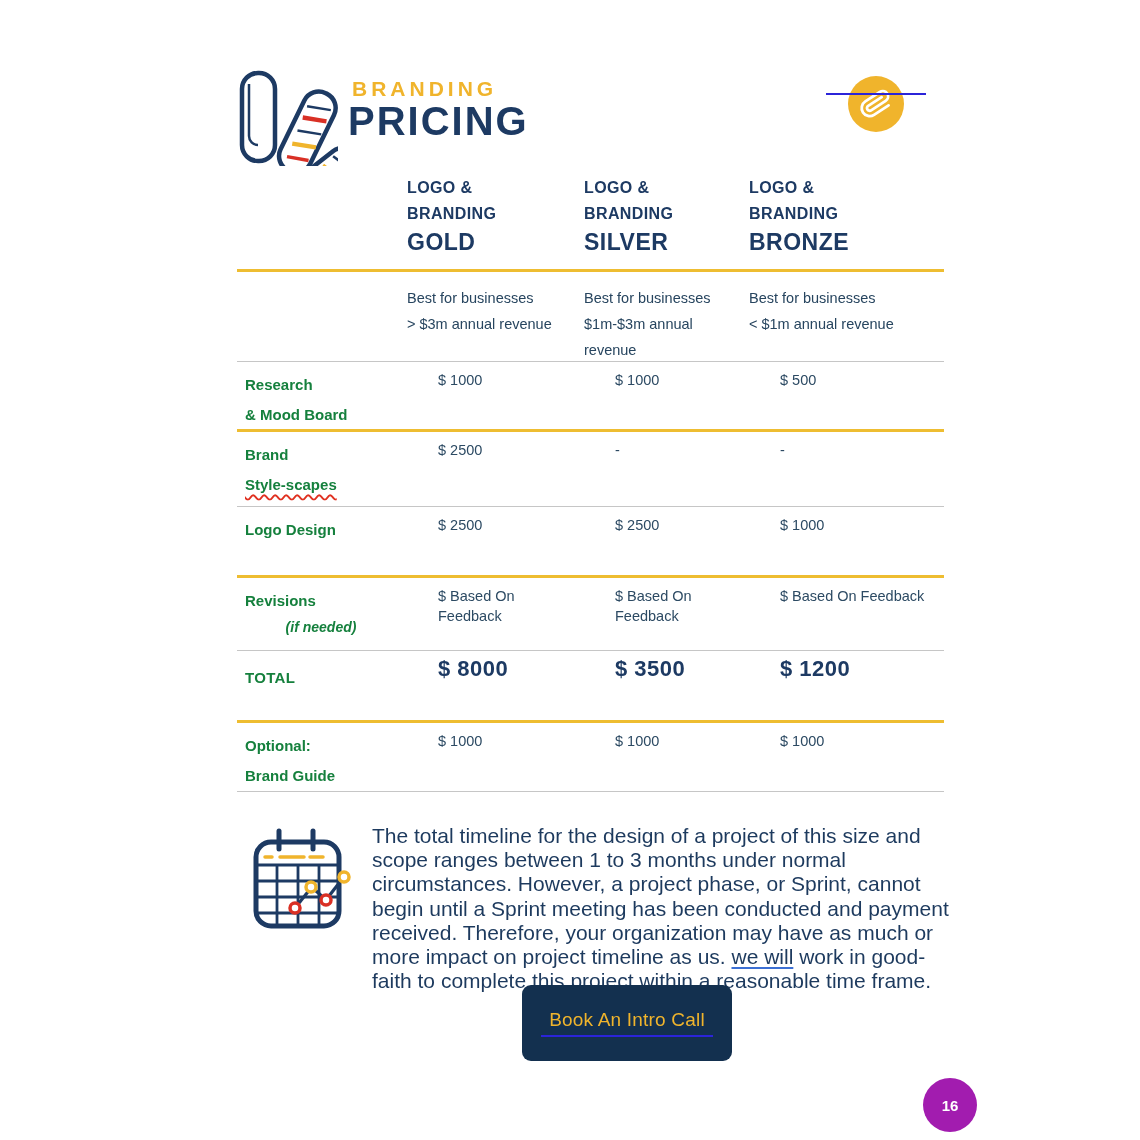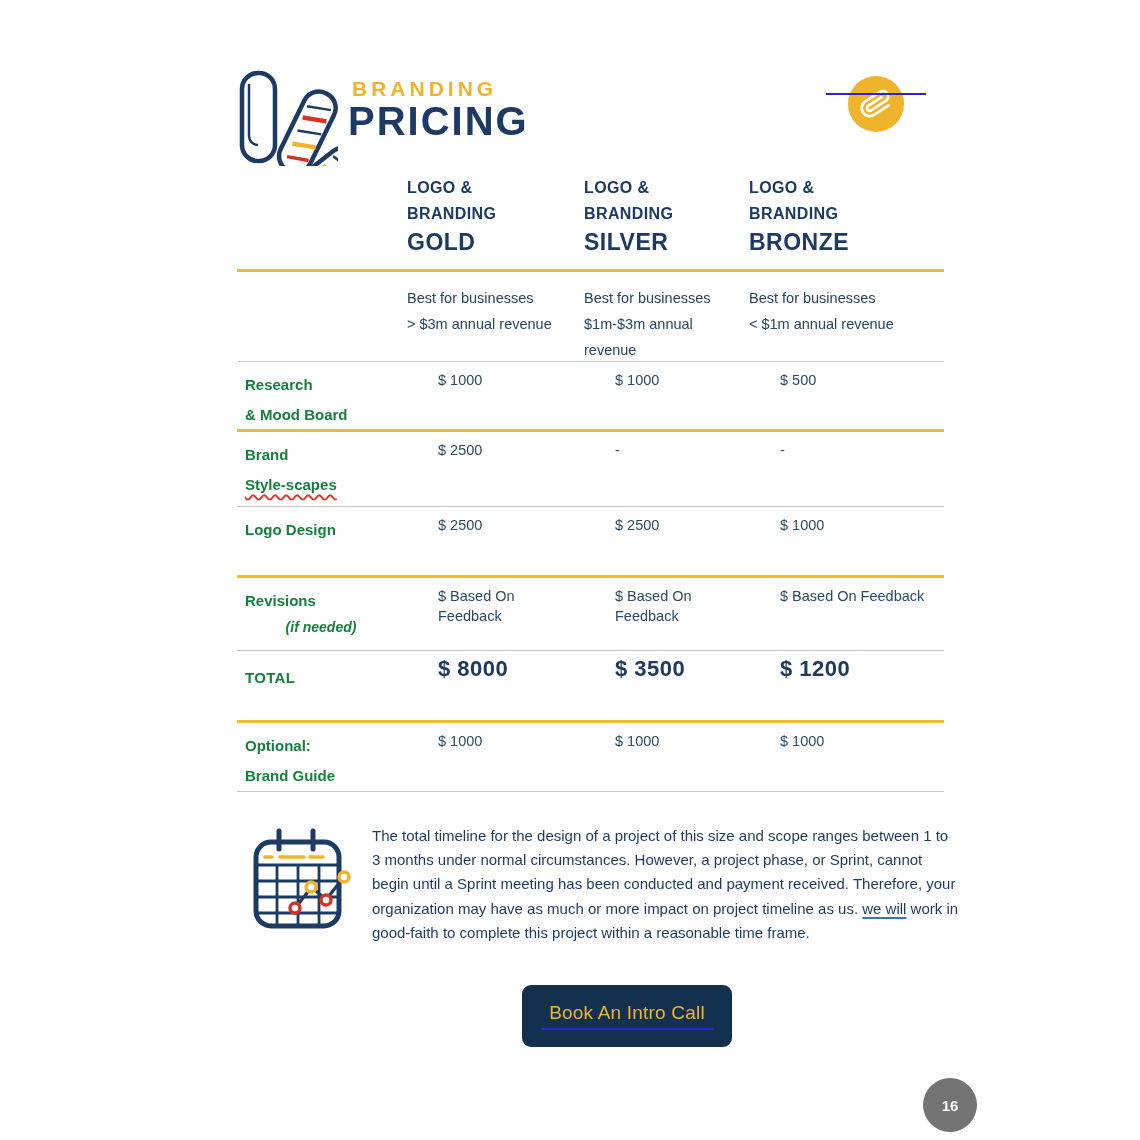--- a/index.html
+++ b/index.html
@@ -45,35 +45,35 @@
   .row-label { font-size:15px; font-weight:700; color:#15803d; line-height:30px; padding-left:8px; }
   .row-label .lbl-line { display:block; }
   .lbl-line.italic { font-style:italic; font-size:14px; line-height:22px;text-align:center; }
   .lbl-line.spell { text-decoration:underline wavy #e03020 1.5px; text-underline-offset:4px; }
   .cell-value { font-size:14.5px; color:#2c4a63; line-height:20px;margin-left:31px; }
   .t-row.total .row-label { font-size:15px; letter-spacing:0.3px; padding-top:12px; }
   .t-row.total .cell-value { font-size:22px; font-weight:800; color:#1d3a63; letter-spacing:0.5px; }
 
   
   .calendar-icon { position:absolute; left:247px; top:826px; width:104px; height:108px; }
-  .timeline-text { position:absolute; left:372px; top:824px; width:587px; font-size:15px;
+  .timeline-text { position:absolute; left:372px; top:824px; width:587px; font-size:21px;
                    line-height:24.2px; color:#1d3a5e; font-weight:500; }
   .grammar-underline { text-decoration:underline #3b6fd4 2px; text-underline-offset:3px; }
 
   
-  .cta-button { position:absolute; left:522px; top:985px; width:210px; height:62px;
+  .cta-button { position:absolute; left:522px; top:985px; width:210px; height:76px;
                 background:#13304f; border:none; border-radius:9px; cursor:pointer;
                 display:flex; align-items:center; justify-content:center;
                 font-family:"Liberation Sans","DejaVu Sans",sans-serif; }
   .cta-label { color:#f0b42c; font-size:19px; font-weight:500; letter-spacing:0.2px;
                border-bottom:2px solid #2b24d9; padding:0 8px 4px 8px; }
 
   
   .page-badge { position:absolute; left:923px; top:1078px; width:54px; height:54px;
-                border-radius:50%; background:#737373; display:flex; align-items:center;
+                border-radius:50%; background:#a21caf; display:flex; align-items:center;
                 justify-content:center; color:#ffffff; font-size:15px; font-weight:700; }
 </style>
 </head>
 <body>
 
 <div class="canvas">
 
   <div class="logo-icon">
     <svg width="104" height="102" viewBox="0 0 104 102">
       <g fill="none" stroke="#1d3a63" stroke-width="4.5">

